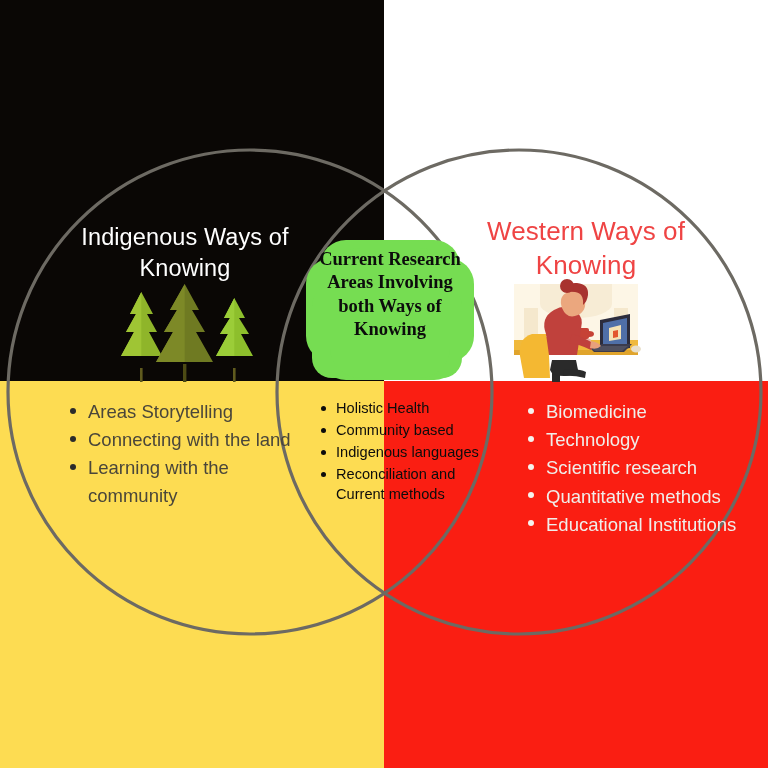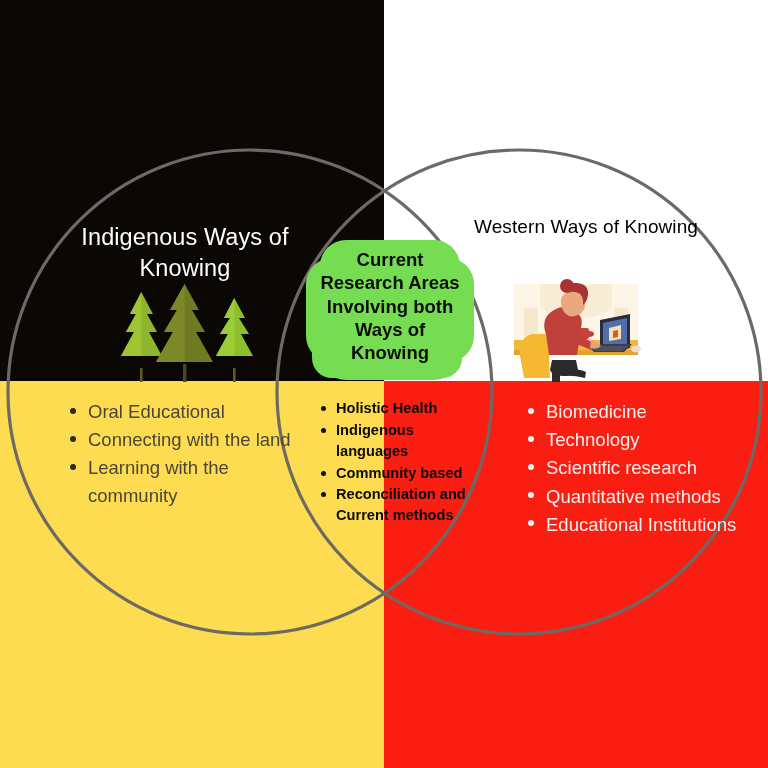--- a/index.html
+++ b/index.html
@@ -47,31 +47,32 @@
     left: 52px;
     top: 222px;
     width: 266px;
     font-size: 23.5px;
     color: #ffffff;
   }
   #title-right {
     left: 470px;
     top: 215px;
     width: 232px;
-    font-size: 19px;
-    color: #000000;
+    font-size: 26px;
+    color: #ef4444;
   }
 
   
   #center-badge {
     position: absolute;
     left: 306px;
     top: 240px;
     width: 136px;
     height: 140px;
+    font-family: Liberation Serif, serif;
   }
   #center-badge .blob {
     position: absolute;
     inset: 0;
     background: #76dd52;
   }
   #center-badge .b1 { left: 14px;  top: 0;    width: 140px; height: 140px; border-radius: 26px; }
   #center-badge .b2 { left: 0;     top: 18px; width: 168px; height: 104px; border-radius: 26px; }
   #center-badge .b3 { left: 6px;   top: 46px; width: 150px; height: 92px;  border-radius: 20px; }
   #center-badge .b4 { left: 24px;  top: 8px;  width: 120px; height: 130px; border-radius: 30px; }
@@ -118,21 +119,21 @@
     width: 6px; height: 6px;
     background: #2b2b2b;
   }
 
   #list-center {
     left: 318px;
     top: 398px;
     width: 152px;
     font-size: 14.6px;
     line-height: 1.43;
-    font-weight: 700;
+    font-weight: 400;
     color: #0c0c0c;
   }
   #list-center {
     padding-left: 18px;
   }
   #list-center li::before {
     left: -15px; top: .55em;
     width: 5px; height: 5px;
     background: #0c0c0c;
   }
@@ -241,29 +242,29 @@
 
   <div id="center-badge">
     <div class="blob b1" style="background: rgb(118, 221, 82);"></div>
     <div class="blob b2" style="background: rgb(118, 221, 82);"></div>
     <div class="blob b3" style="background: rgb(118, 221, 82);"></div>
     <div class="blob b4" style="background: rgb(118, 221, 82);"></div>
     <div id="center-badge-text" style="color: rgb(12, 12, 12);">Current Research Areas Involving both Ways of Knowing</div>
   </div>
 
   <ul class="blist" id="list-left" style="color: rgb(74, 70, 58);">
-    <li>Oral Educational</li>
+    <li>Areas Storytelling</li>
     <li>Connecting with the land</li>
     <li>Learning with the community</li>
   </ul>
 
   <ul class="blist" id="list-center" style="color: rgb(12, 12, 12);">
     <li>Holistic Health</li>
+    <li>Community based</li>
     <li>Indigenous languages</li>
-    <li>Community based</li>
     <li>Reconciliation and Current methods</li>
   </ul>
 
   <ul class="blist" id="list-right" style="color: rgb(240, 238, 234);">
     <li>Biomedicine</li>
     <li>Technology</li>
     <li>Scientific research</li>
     <li>Quantitative methods</li>
     <li>Educational Institutions</li>
   </ul>

